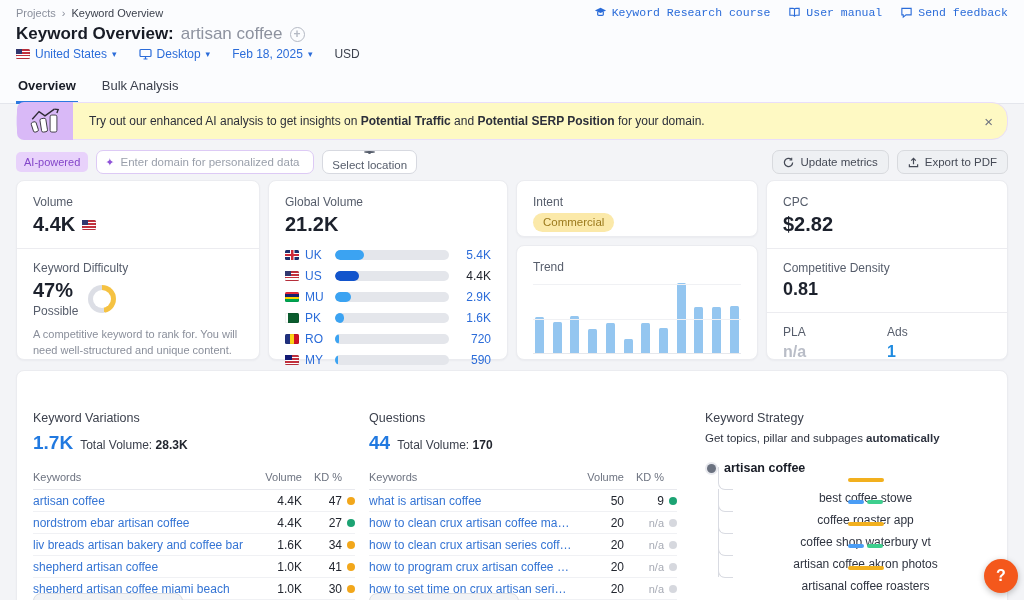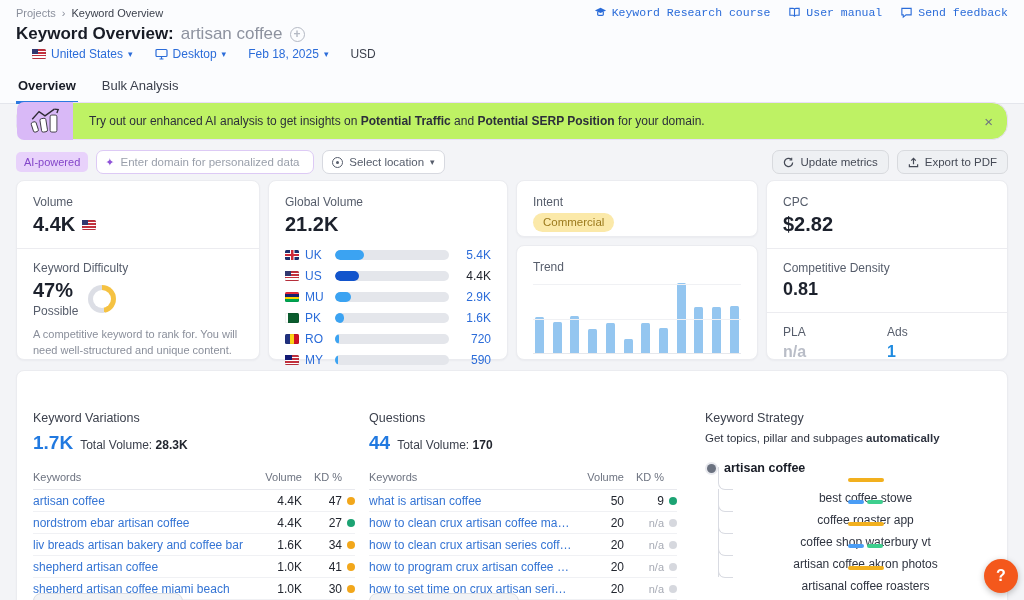--- a/index.html
+++ b/index.html
@@ -15,21 +15,21 @@
   
   .top { position:absolute; top:0; left:0; right:0; height:104px; background:#fbfcfe; border-bottom:1px solid #e4e6ec; }
   .breadcrumb { position:absolute; top:7px; left:16px; font-size:11px; color:#8a8f9c; display:flex; gap:6px; align-items:center; }
   .breadcrumb .cur { color:#3c414d; }
   .top-links { position:absolute; top:6px; right:16px; display:flex; gap:18px; font-size:11.5px;font-family:Liberation Mono, monospace; }
   .top-link { color:#2b6cd9; display:flex; align-items:center; gap:5px; }
   .top-link svg { width:13px; height:13px; }
   .page-title { position:absolute; top:24px; left:16px; font-size:17px; font-weight:bold; color:#181c26; display:flex; align-items:center; gap:7px; }
   .page-title .kw { font-weight:normal; color:#8d929f; }
   .add-icon { display:inline-flex; width:15px; height:15px; border:1.4px solid #b4b9c4; border-radius:50%; color:#b4b9c4; font-size:12px; line-height:12px; align-items:center; justify-content:center; cursor:pointer; }
-  .filters { position:absolute; top:47px; left:16px; display:flex; align-items:center; gap:22px; font-size:12px;margin-left:16px; }
+  .filters { position:absolute; top:47px; left:16px; display:flex; align-items:center; gap:22px; font-size:12px; }
   .filter { display:flex; align-items:center; gap:5px; color:#2b6cd9; cursor:pointer; }
   .filter .chev { font-size:9px; color:#2b6cd9; }
   .filter.plain { color:#3c414d; cursor:default; }
   .tabs { position:absolute; bottom:-1px; left:16px; display:flex; gap:22px; font-size:13px; }
   .tab { padding:6px 2px 8px; color:#3c414d; cursor:pointer; }
   .tab.active { font-weight:bold; color:#181c26; border-bottom:3px solid #2b79e0; }
 
   
   .flag { display:inline-block; width:14px; height:10px; border-radius:1.5px; flex:0 0 auto; box-shadow:0 0 0 .5px rgba(0,0,0,.12) inset; }
   .flag-us, .flag-my { background:repeating-linear-gradient(to bottom,#c2313e 0 1.5px,#fff 1.5px 3px); position:relative; }
@@ -38,33 +38,33 @@
   .flag-uk { background:#1d2f6e; position:relative; overflow:hidden; }
   .flag-uk::before { content:""; position:absolute; inset:0;
     background:linear-gradient(#fff,#fff) 50% 50%/100% 4px no-repeat, linear-gradient(#fff,#fff) 50% 50%/4.5px 100% no-repeat; }
   .flag-uk::after { content:""; position:absolute; inset:0;
     background:linear-gradient(#cf2b3a,#cf2b3a) 50% 50%/100% 2px no-repeat, linear-gradient(#cf2b3a,#cf2b3a) 50% 50%/2.5px 100% no-repeat; }
   .flag-mu { background:linear-gradient(to bottom,#ea2839 0 25%,#1a206d 25% 50%,#ffd500 50% 75%,#00a551 75% 100%); }
   .flag-pk { background:linear-gradient(to right,#fff 0 23%,#0b5c2e 23%); }
   .flag-ro { background:linear-gradient(to right,#20317f 0 33%,#fcd116 33% 66%,#ce1126 66%); }
 
   
-  .banner { position:absolute; top:102px; left:16px; width:992px; height:38px; background:#bef264; border:1px solid #e9defa; border-radius:16px; display:flex; align-items:center; }
+  .banner { position:absolute; top:102px; left:16px; width:992px; height:38px; background:#fef9c3; border:1px solid #e9defa; border-radius:16px; display:flex; align-items:center; }
   .banner-icon { width:56px; height:38px; border-radius:7px 0 0 7px; background:#d9b9f7; display:flex; align-items:center; justify-content:center; }
   .banner-text { margin-left:16px; font-size:12px; color:#2c2f3a; }
   .banner-close { margin-left:auto; margin-right:14px; color:#6e7380; font-size:15px; cursor:pointer; }
 
   
   .controls { position:absolute; top:150px; left:16px; right:16px; height:24px; display:flex; align-items:center; }
   .ai-badge { background:#e8d2fb; color:#8345c9; font-size:11px; padding:4px 8px; border-radius:5px; margin-right:8px; }
   .domain-input { width:218px; height:24px; background:#fff; border:1px solid #ddcaf5; border-radius:7px; display:flex; align-items:center; padding:0 8px; gap:6px; margin-right:8px; }
   .domain-input input { border:none; outline:none; width:100%; font-size:11.5px; color:#3c414d; background:transparent; font-family:"Liberation Sans",sans-serif; }
   .domain-input input::placeholder { color:#9aa0ab; }
   .sparkle { color:#8f53d8; font-size:11px; line-height:1; }
-  .loc-select { height:24px; background:#fff; border:1px solid #d7d9e0; border-radius:7px; display:flex; align-items:center; gap:6px; padding:0 9px; color:#565d6b; font-size:11.5px; cursor:pointer; }
+  .loc-select { height:24px; background:#fff; border:1px solid #d7d9e0; border-radius:7px; display:flex; align-items:center; gap:6px; padding:0 9px; color:#565d6b; font-size:11.5px; cursor:pointer;flex-direction:column; }
   .target-icon { width:11px; height:11px; border:1.3px solid #565d6b; border-radius:50%; position:relative; }
   .target-icon::after { content:""; position:absolute; left:50%; top:50%; width:3px; height:3px; margin:-1.5px 0 0 -1.5px; border-radius:50%; background:#565d6b; }
   .right-btns { margin-left:auto; display:flex; gap:8px; }
   .gray-btn { height:24px; background:#eef0f3; border:1px solid #d8dade; border-radius:7px; display:flex; align-items:center; gap:6px; padding:0 10px; font-size:11.5px; color:#454a56; cursor:pointer; }
   .gray-btn svg { width:11px; height:11px; }
 
   
   .card { position:absolute; background:#fff; border:1px solid #ebecf0; border-radius:8px; box-shadow:0 1px 2px rgba(25,30,45,.04); padding:14px 16px; }
   .card-label { font-size:12px; color:#565d6b; margin-bottom:4px; }
   .big-num { font-size:20px; font-weight:bold; color:#1c212c; display:flex; align-items:center; gap:7px; }

